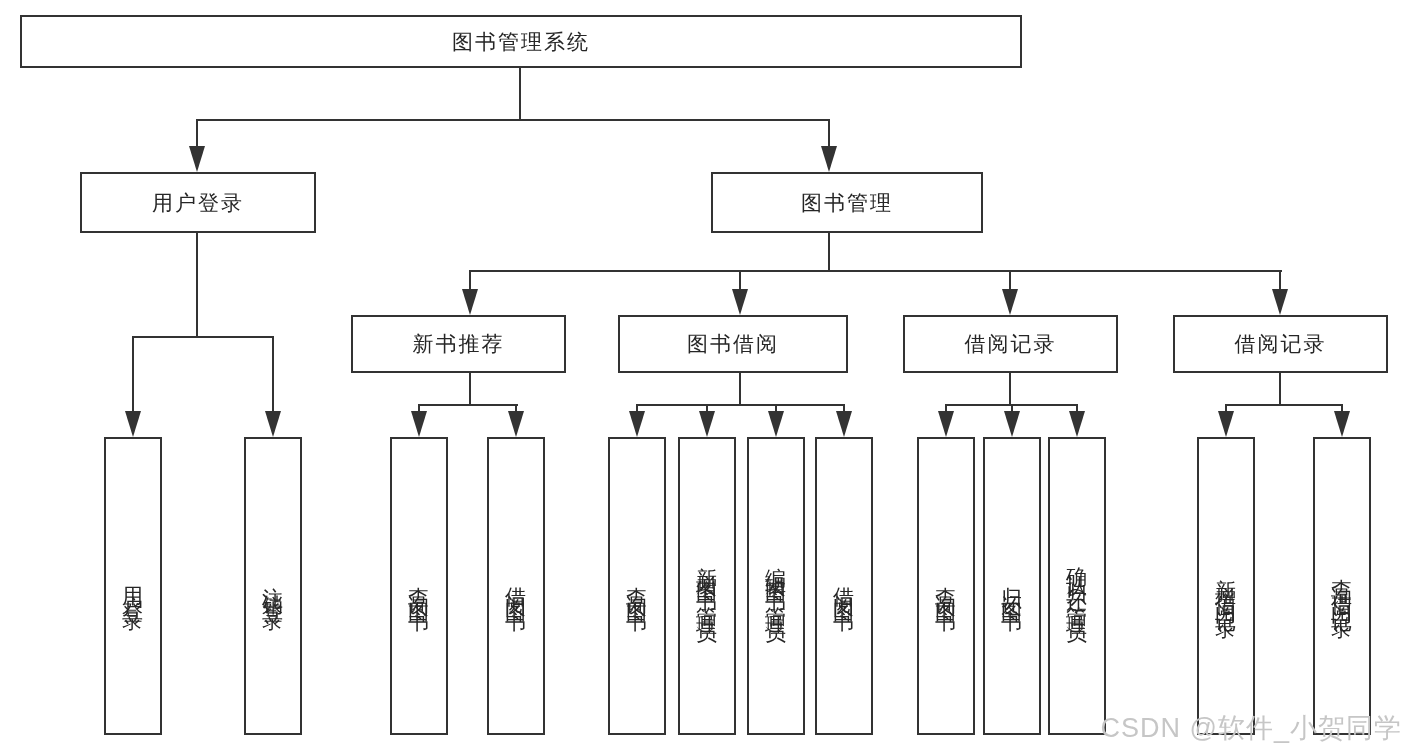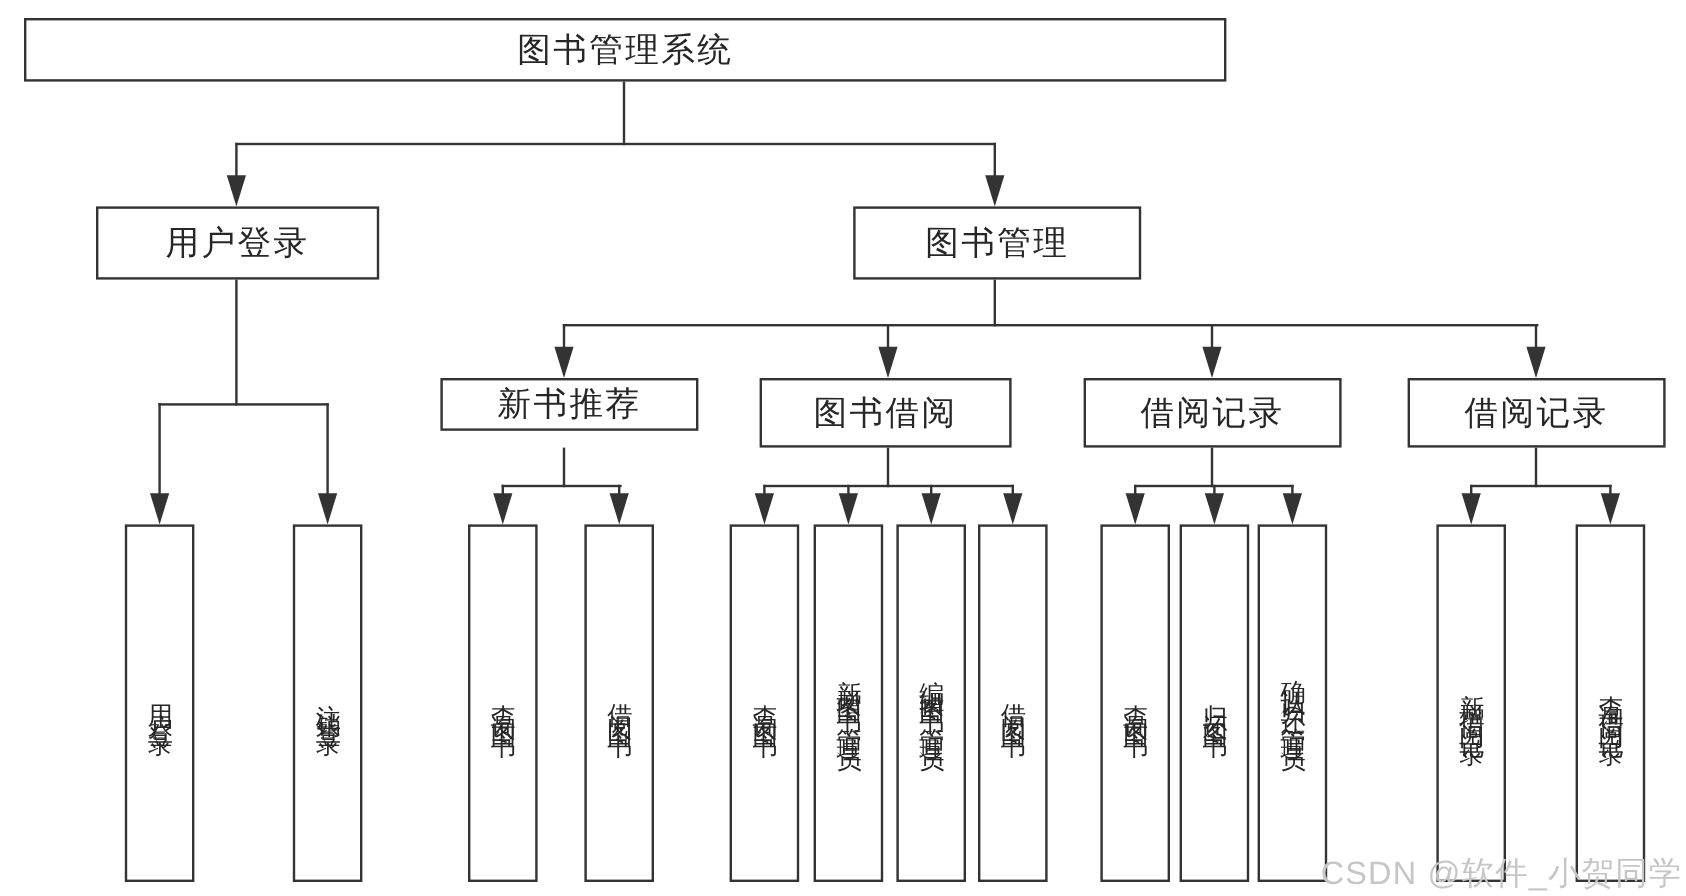--- a/index.html
+++ b/index.html
@@ -1,21 +1,21 @@
 <!DOCTYPE html>
 <html><head>
 <meta charset="utf-8">
 <style>
   :root { --line:#333333; --ink:#262626; }
   html,body { margin:0; padding:0; background:#ffffff; }
   body { font-family:"Liberation Sans","DejaVu Sans",sans-serif; }
   .canvas { position:relative; width:1405px; height:747px; background:#ffffff; overflow:hidden; }
   .box { position:absolute; box-sizing:border-box; border:2px solid var(--line); background:#ffffff;
          display:flex; align-items:center; justify-content:center; }
-  .label { font-size:28px; letter-spacing:2px; color:var(--ink); white-space:nowrap; }
+  .label { font-size:21px; letter-spacing:2px; color:var(--ink); white-space:nowrap; }
   .leaf { top:437px; width:58px; height:298px; }
   .vtext { writing-mode:vertical-rl; text-orientation:mixed; font-size:21px; letter-spacing:8px;
            line-height:1.1; color:var(--ink); }
   .vl { position:absolute; width:2px; background:var(--line); }
   .hl { position:absolute; height:2px; background:var(--line); }
   .arrow { position:absolute; width:0; height:0;
            border-left:8px solid transparent; border-right:8px solid transparent;
            border-top:26px solid var(--line); }
   .watermark { position:absolute; right:3px; bottom:1px; font-size:27px; color:#c6c6c6;
                letter-spacing:1px; white-space:nowrap; }
@@ -25,28 +25,28 @@
 
 <div class="canvas">
 
   <div class="box" style="left:20px;top:15px;width:1002px;height:53px">
     <span class="label">图书管理系统</span>
   </div>
 
   <div class="box" style="left:80px;top:172px;width:236px;height:61px">
     <span class="label">用户登录</span>
   </div>
-  <div class="box" style="left:711px;top:172px;width:240px;height:61px">
+  <div class="box" style="left:711px;top:172px;width:272px;height:61px">
     <span class="label">图书管理</span>
   </div>
 
-  <div class="box" style="left:367px;top:315px;width:215px;height:44px">
+  <div class="box" style="left:351px;top:315px;width:215px;height:58px">
     <span class="label">新书推荐</span>
   </div>
-  <div class="box" style="left:633px;top:315px;width:210px;height:58px">
+  <div class="box" style="left:618px;top:315px;width:230px;height:58px">
     <span class="label">图书借阅</span>
   </div>
   <div class="box" style="left:903px;top:315px;width:215px;height:58px">
     <span class="label">借阅记录</span>
   </div>
   <div class="box" style="left:1173px;top:315px;width:215px;height:58px">
     <span class="label">借阅记录</span>
   </div>
 
   <div class="box leaf" style="left:104px">

